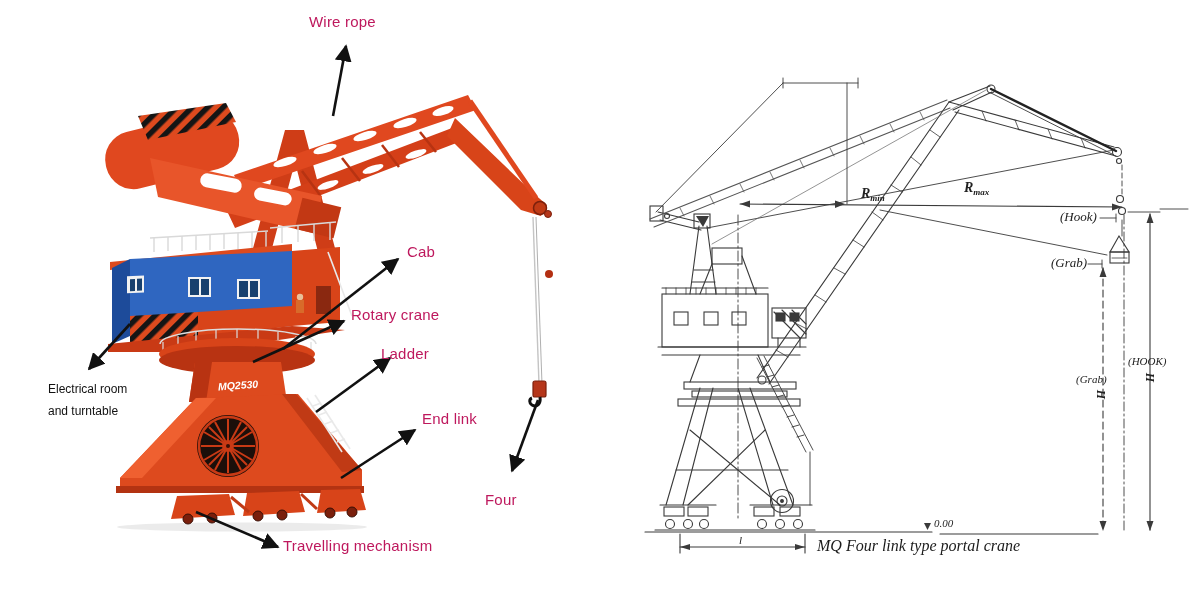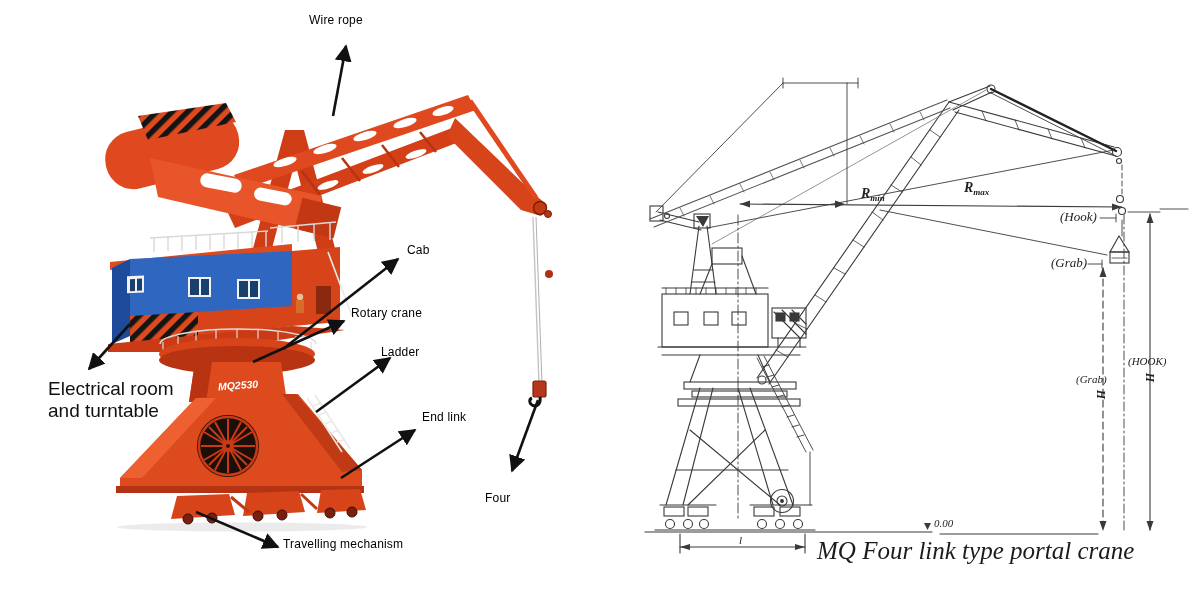--- a/index.html
+++ b/index.html
@@ -1,29 +1,29 @@
 <!DOCTYPE html>
 <html><head>
 <meta charset="utf-8">
 <style>
   html,body{margin:0;padding:0;background:#ffffff;}
   #stage{position:relative;width:1200px;height:600px;background:#ffffff;overflow:hidden;
          font-family:"Liberation Sans",sans-serif;}
   svg{position:absolute;left:0;top:0;}
-  .lbl{position:absolute;font-family:"Liberation Sans",sans-serif;font-size:12px;
-       color:#000000;white-space:nowrap;letter-spacing:.2px;}
-  .lbl2{position:absolute;font-family:"Liberation Sans",sans-serif;font-size:19px;color:#111;line-height:22px;}
+  .lbl{position:absolute;font-family:"Liberation Sans",sans-serif;font-size:15px;
+       color:#be185d;white-space:nowrap;letter-spacing:.2px;}
+  .lbl2{position:absolute;font-family:"Liberation Sans",sans-serif;font-size:12px;color:#111;line-height:22px;}
   .rlbl{position:absolute;font-family:"Liberation Serif",serif;font-style:italic;color:#222;white-space:nowrap;}
   .rsym{font-size:14px;font-weight:bold;}
   .rsub{font-size:9px;font-weight:bold;vertical-align:-3px;}
   .rsmall{font-size:13px;}
   .rtiny{font-size:11px;}
   .rotH{transform:rotate(90deg);transform-origin:center;font-weight:bold;font-size:12px;}
   .caption{position:absolute;left:817px;top:537px;font-family:"Liberation Serif",serif;
-           font-style:italic;font-size:25px;color:#1b1b1b;white-space:nowrap;}
+           font-style:italic;font-size:16px;color:#1b1b1b;white-space:nowrap;}
 </style>
 </head>
 <body>
 
 <div id="stage">
 
   <svg width="640" height="600" viewBox="0 0 640 600">
     <defs>
       <pattern id="hz" width="11" height="11" patternUnits="userSpaceOnUse" patternTransform="rotate(45)">
         <rect width="11" height="11" fill="#dd4a1e"></rect>

